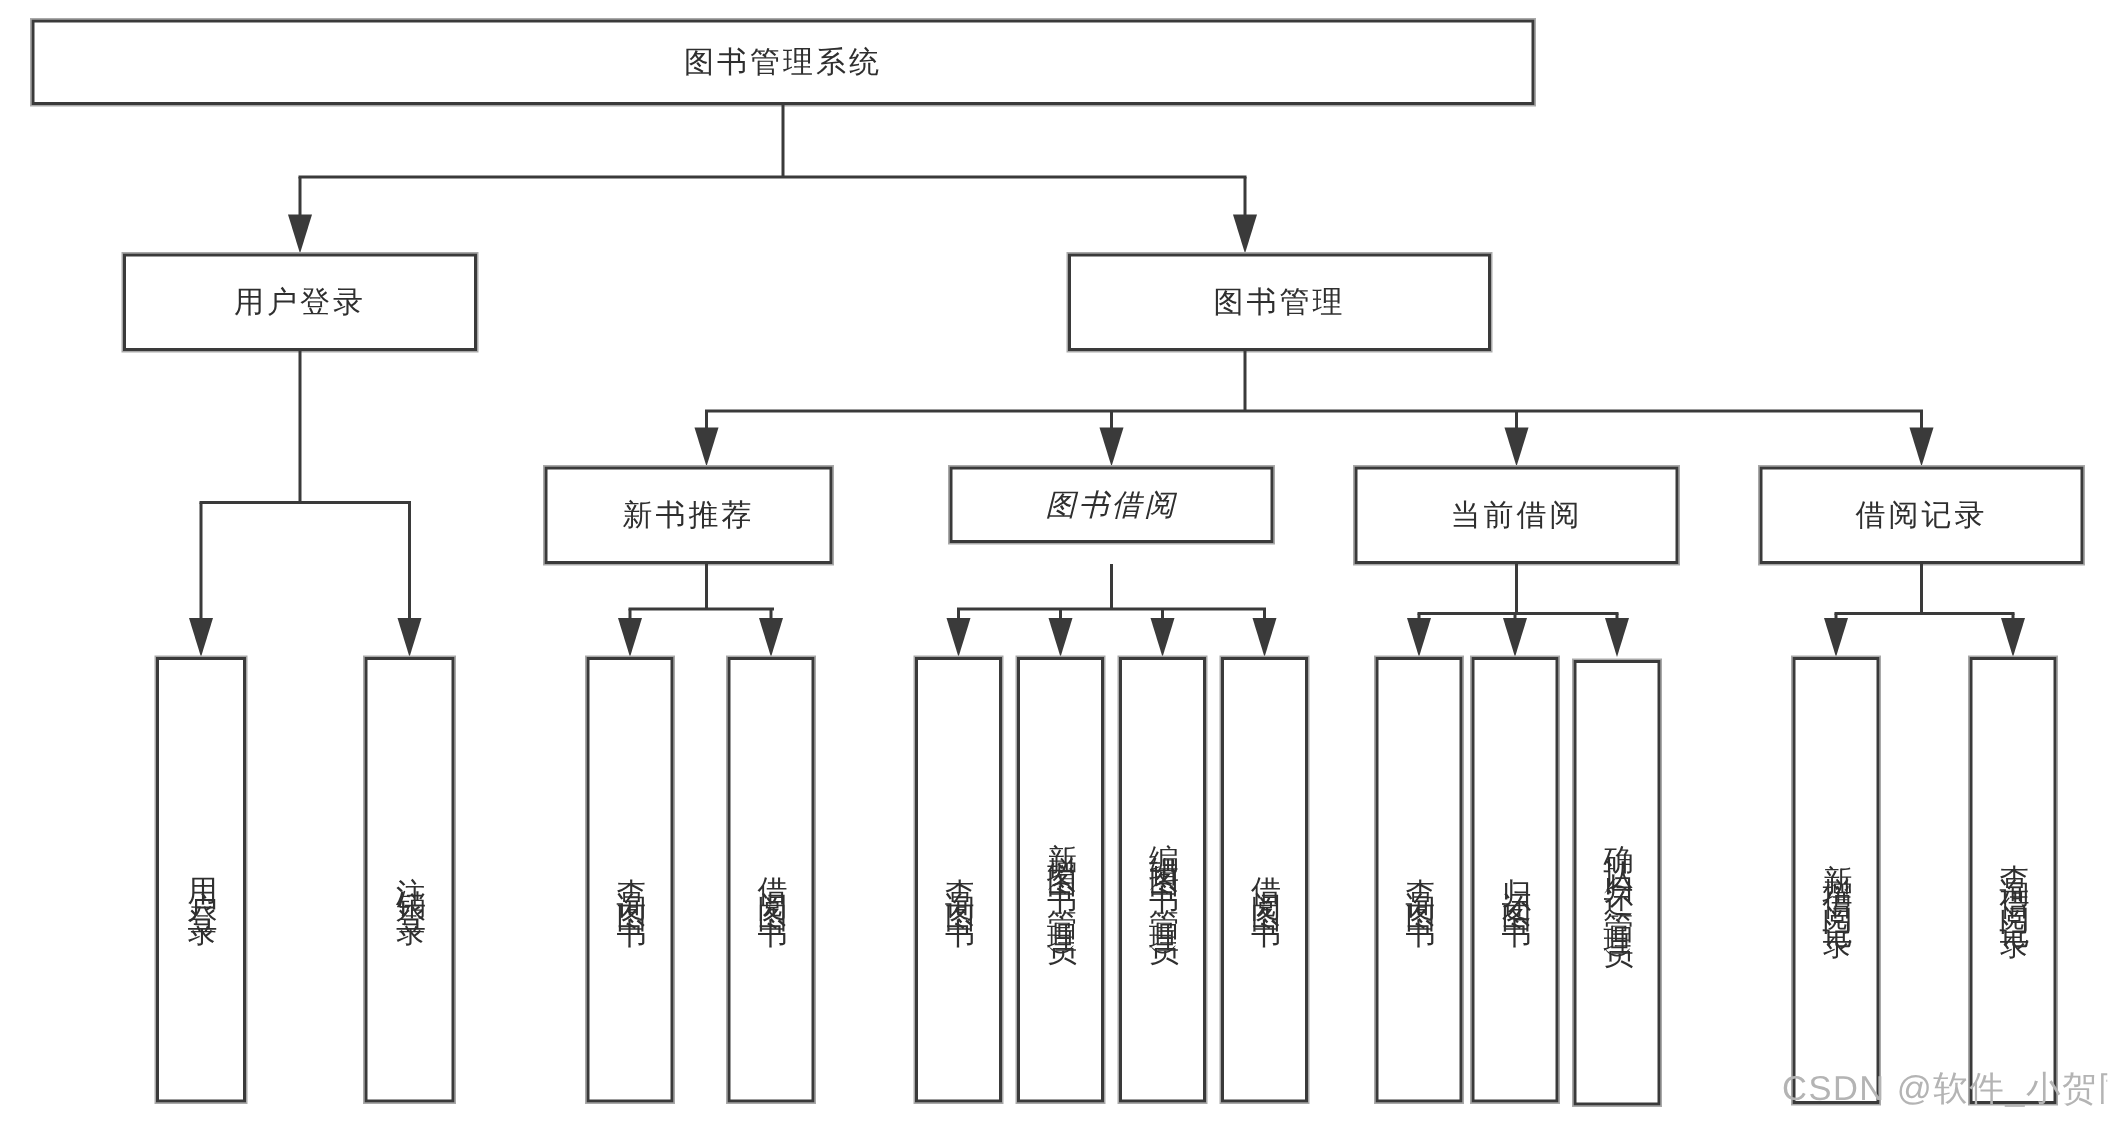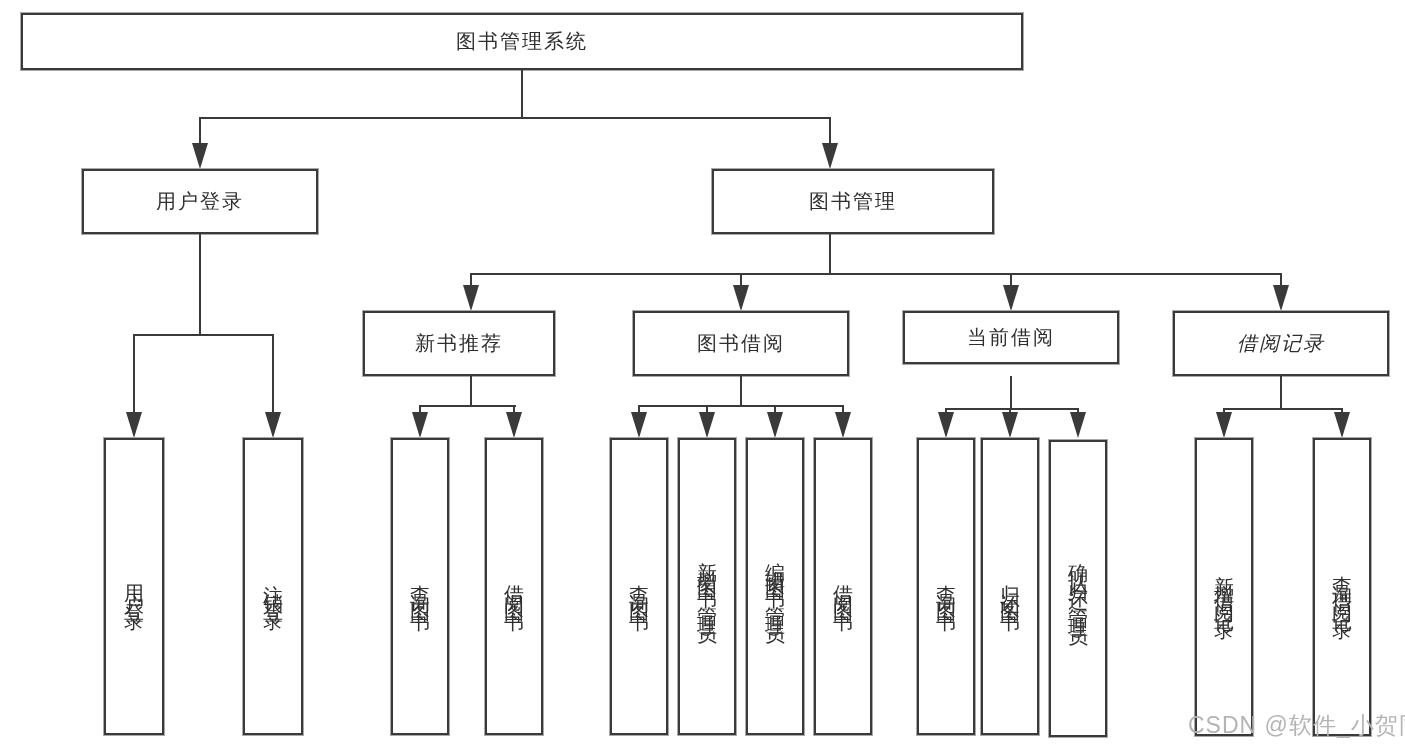--- a/index.html
+++ b/index.html
@@ -66,27 +66,27 @@
   <div class="vl" style="left:829px; top:233px; height:41px;"></div>
   <div class="hl" style="left:470px; top:273px; width:812px;"></div>
   <div class="drop" style="left:463px; top:274px; height:37px;"></div>
   <div class="drop" style="left:733px; top:274px; height:37px;"></div>
   <div class="drop" style="left:1003px; top:274px; height:37px;"></div>
   <div class="drop" style="left:1273px; top:274px; height:37px;"></div>
 
   <div class="node" style="left:363px; top:311px; width:192px; height:65px;">
     <span>新书推荐</span>
   </div>
-  <div class="node" style="left:633px; top:311px; width:216px; height:65px;">
+  <div class="node" style="left:633px; top:311px; width:216px; height:51px;font-style:italic;">
     <span>图书借阅</span>
   </div>
-  <div class="node" style="left:903px; top:311px; width:216px; height:53px;text-align:right;">
+  <div class="node" style="left:903px; top:311px; width:216px; height:65px;text-align:right;">
     <span>当前借阅</span>
   </div>
-  <div class="node" style="left:1173px; top:311px; width:216px; height:65px;font-style:italic;">
+  <div class="node" style="left:1173px; top:311px; width:216px; height:65px;">
     <span>借阅记录</span>
   </div>
 
   <div class="vl" style="left:470px; top:376px; height:30px;"></div>
   <div class="hl" style="left:419px; top:405px; width:97px;"></div>
   <div class="drop" style="left:412px; top:406px; height:32px;"></div>
   <div class="drop" style="left:506px; top:406px; height:32px;"></div>
 
   <div class="vl" style="left:740px; top:376px; height:30px;"></div>
   <div class="hl" style="left:638px; top:405px; width:206px;"></div>

